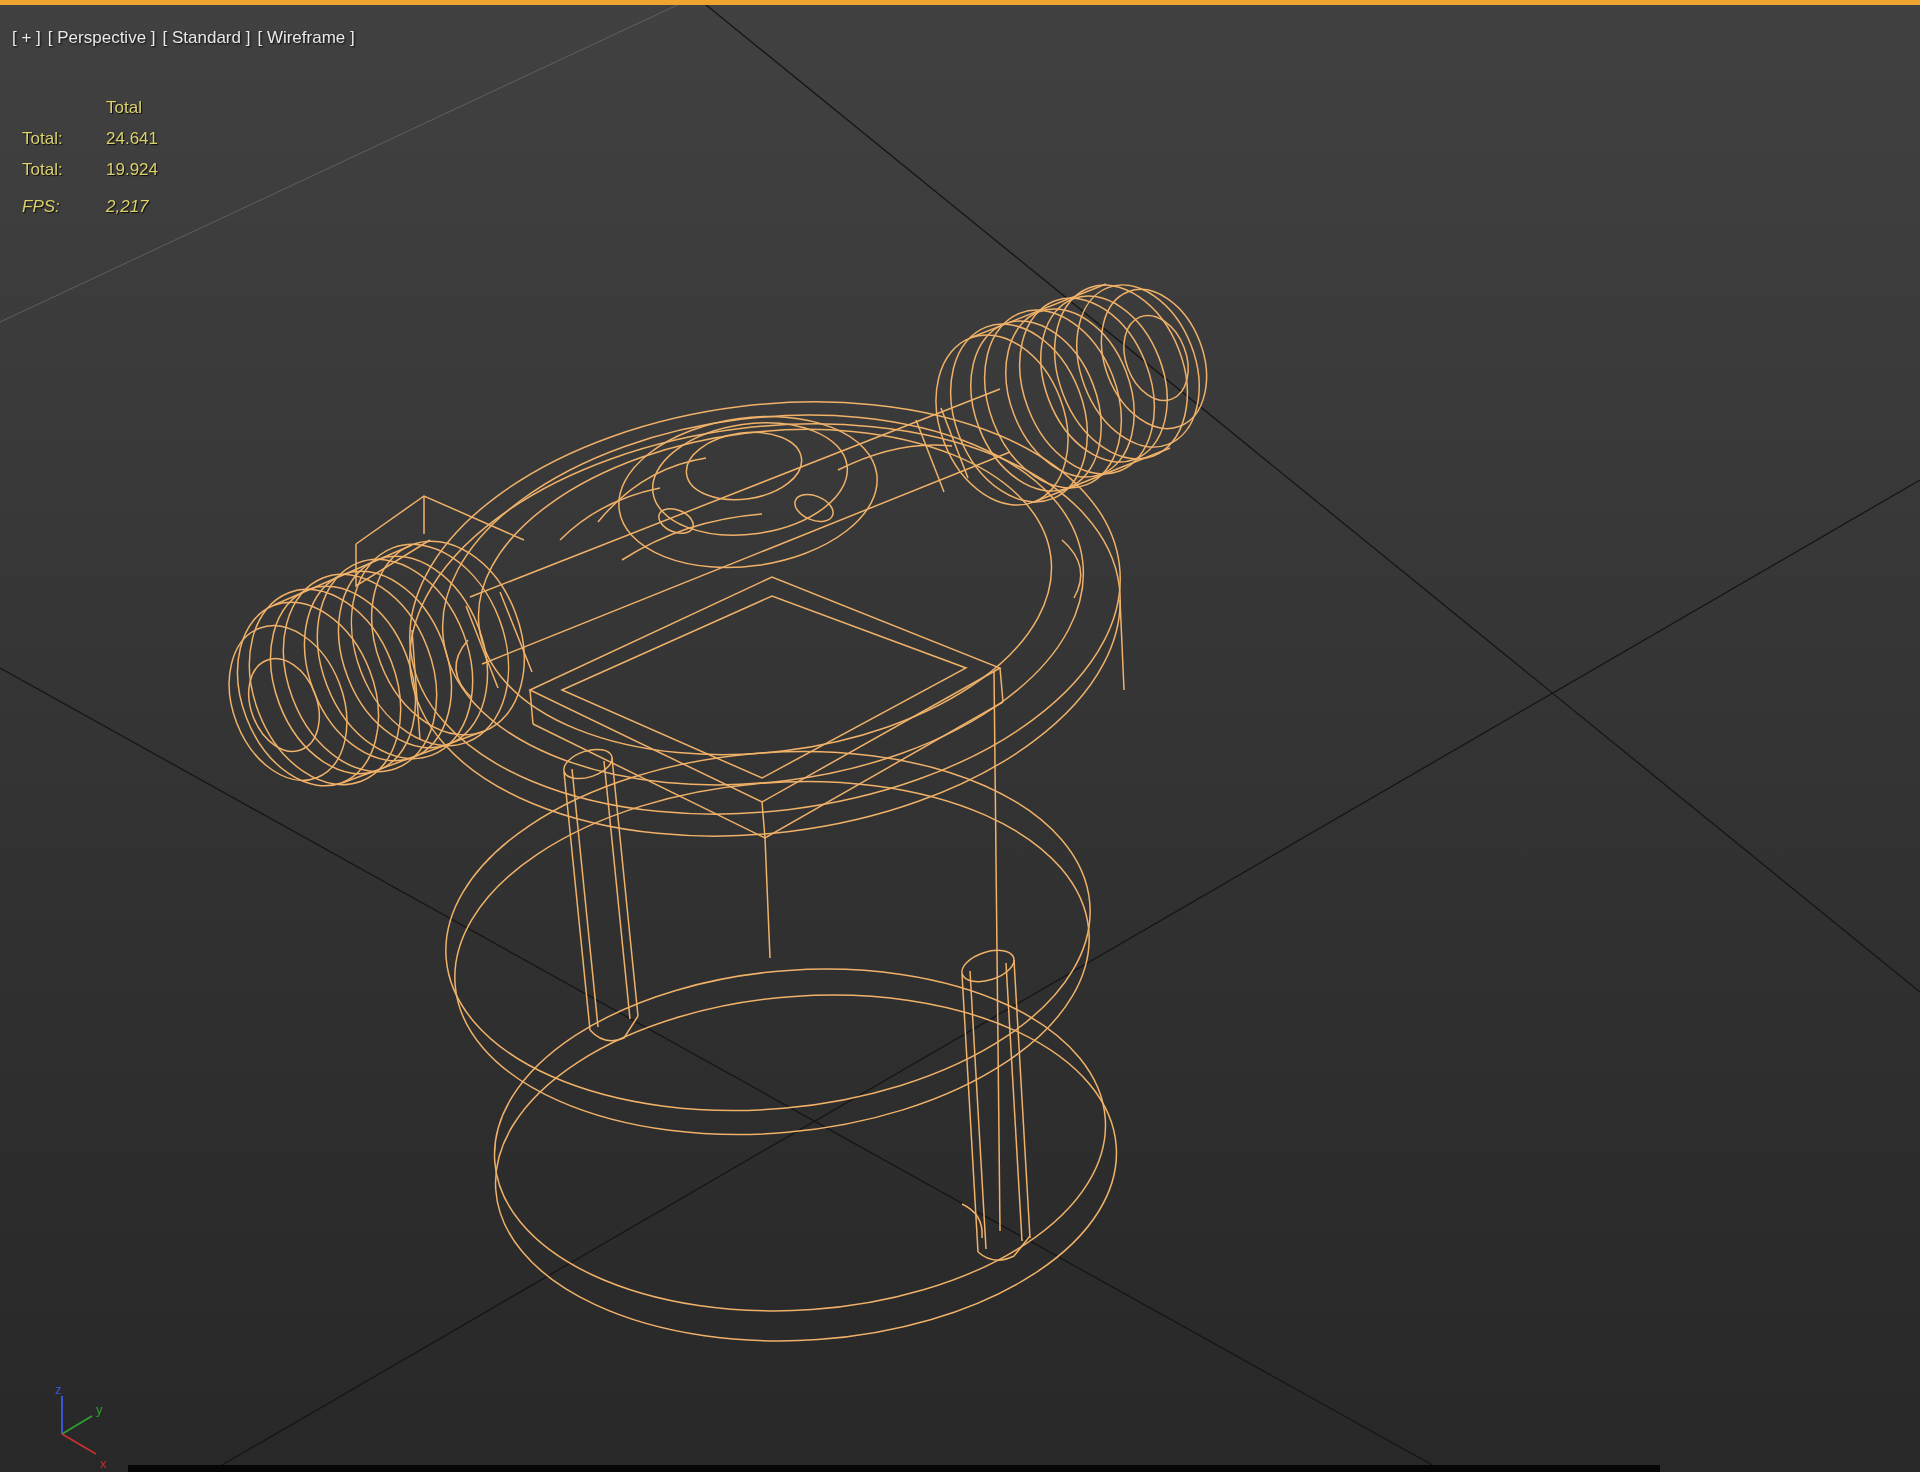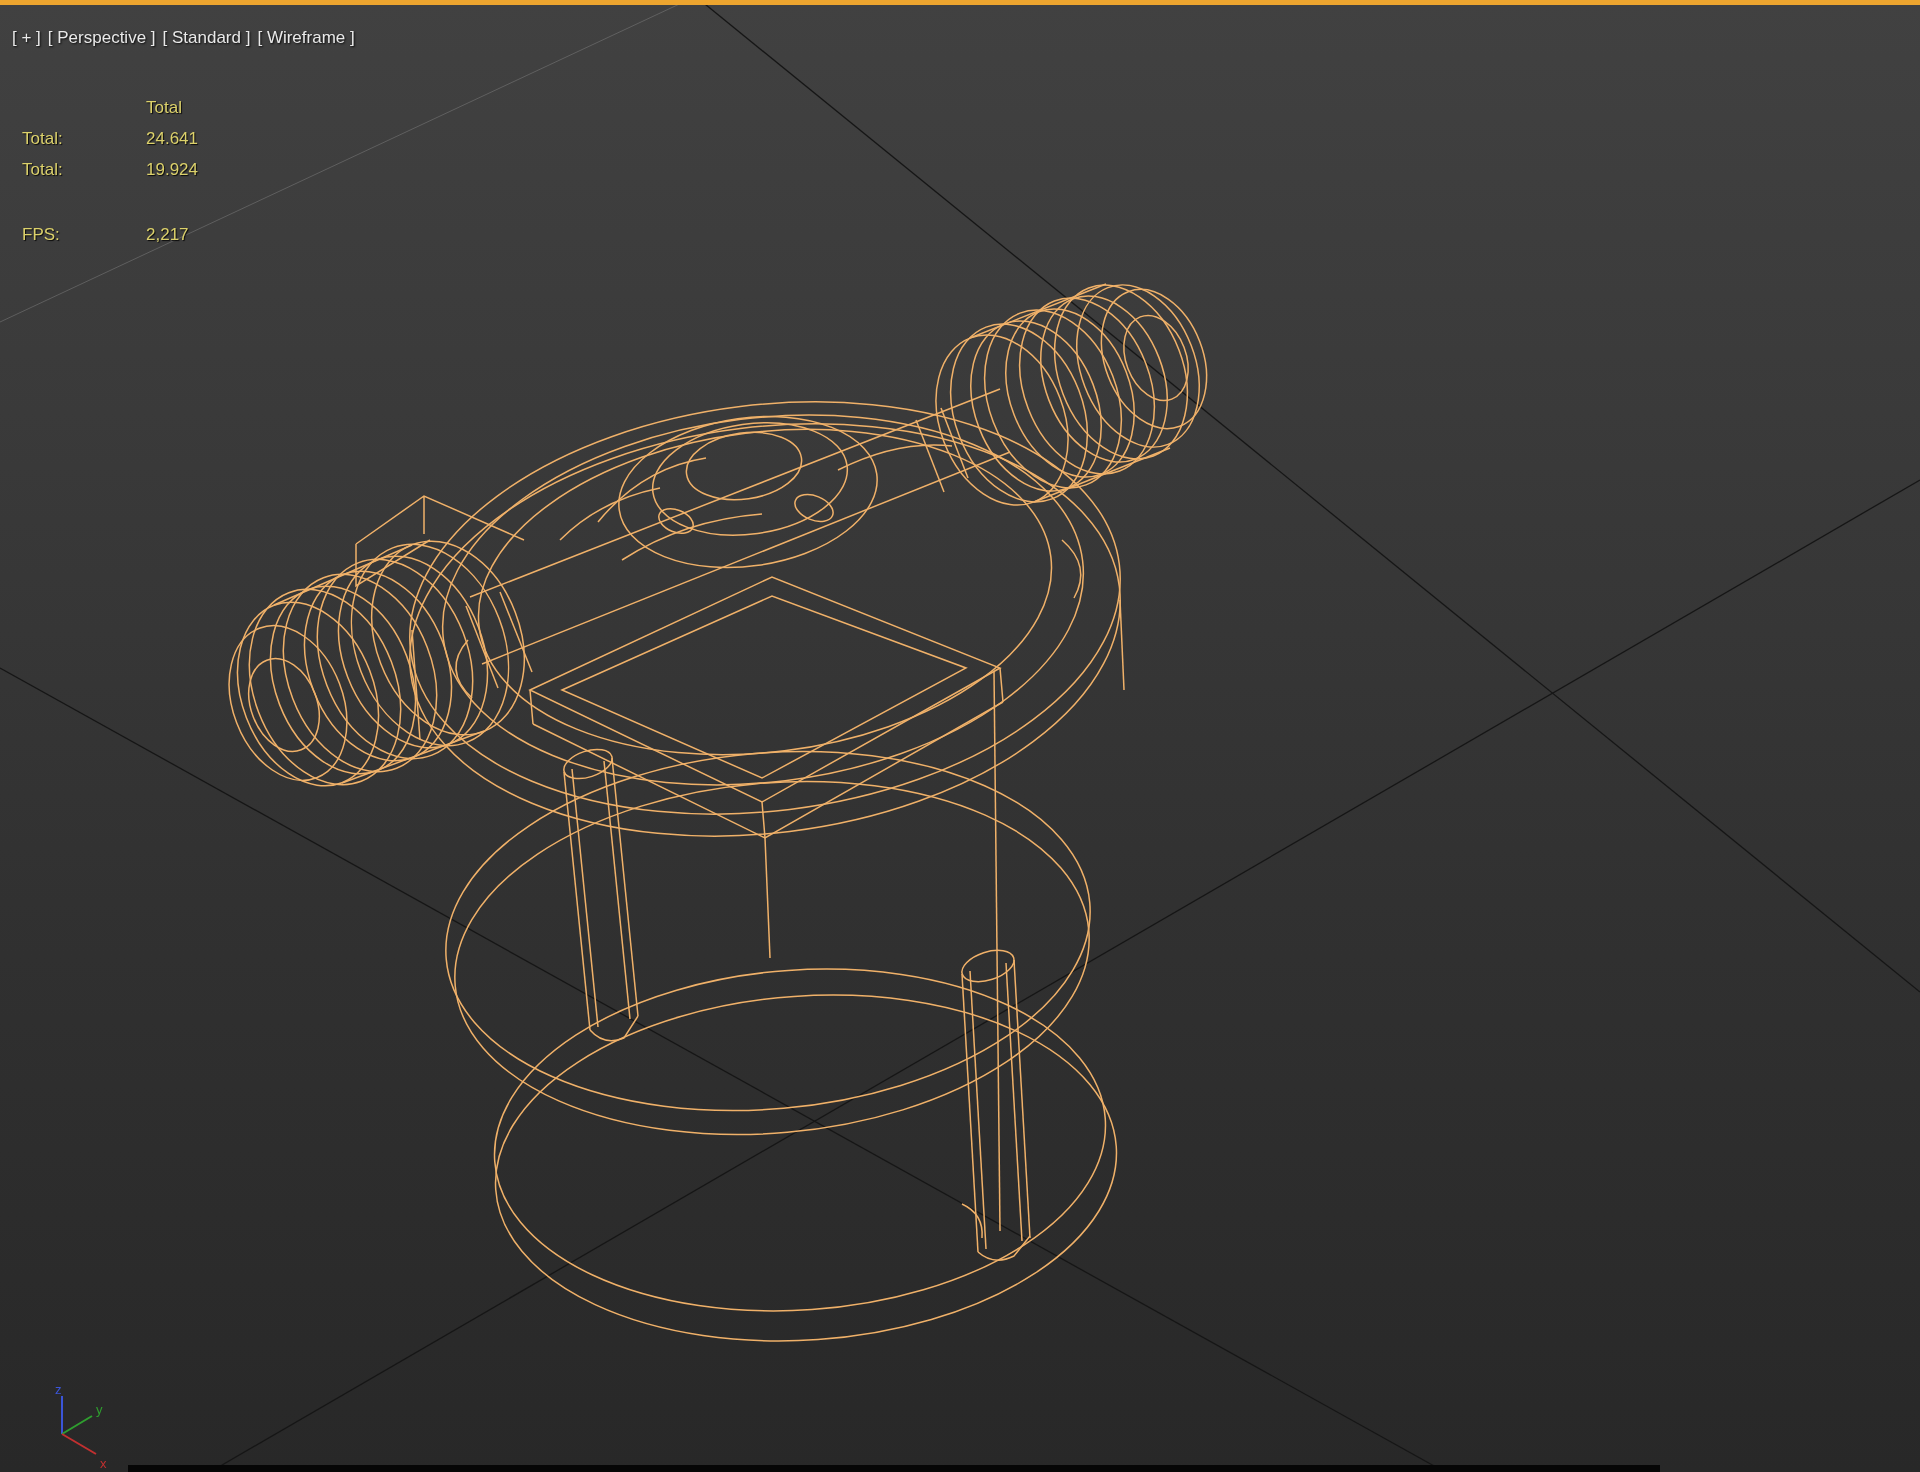--- a/index.html
+++ b/index.html
@@ -12,23 +12,23 @@
   .bottom-strip{position:absolute;bottom:0;left:128px;width:1532px;height:7px;background:#060606;z-index:5;}
   .vp-label{
     position:absolute;top:28px;left:12px;z-index:4;display:flex;gap:7px;
     color:#e9e9e9;font-size:17px;text-shadow:1px 1px 2px rgba(0,0,0,.85);white-space:nowrap;
   }
   .vp-label span{cursor:pointer;}
   .stats{
     position:absolute;top:92px;left:22px;z-index:4;
     color:#dcd16b;font-size:17px;line-height:31px;text-shadow:1px 1px 1px rgba(0,0,0,.85);
   }
-  .stats .row{display:flex;gap:40px;}
+  .stats .row{display:flex;}
   .stats .lbl{width:84px;}
-  .stats .fps-row{margin-top:34px;}
+  .stats .fps-row{margin-top:6px;font-style:italic;}
   svg.scene{position:absolute;left:0;top:0;z-index:1;}
   svg.scene .model{stroke:#f0b169;fill:none;stroke-width:1.5;}
   svg.scene .grid-major{stroke:#161616;stroke-width:1.3;}
   svg.scene .grid-minor{stroke:#7a7a7a;stroke-width:1;opacity:.55;}
   svg.tripod{position:absolute;left:40px;top:1382px;z-index:4;}
   svg.tripod text{font-family:"Liberation Sans",sans-serif;font-size:13px;}
 </style>
 </head>
 <body>
 

